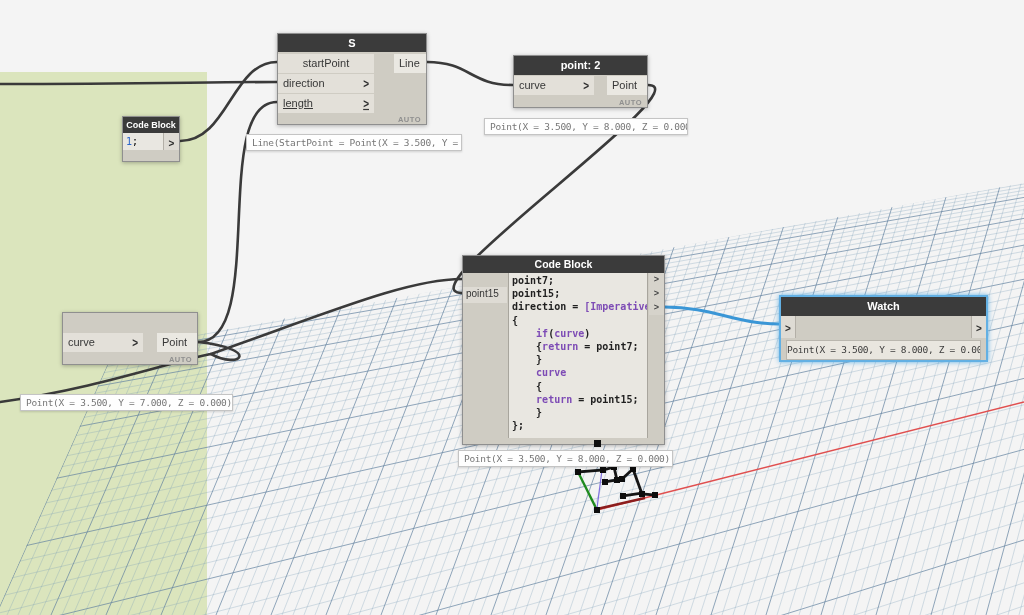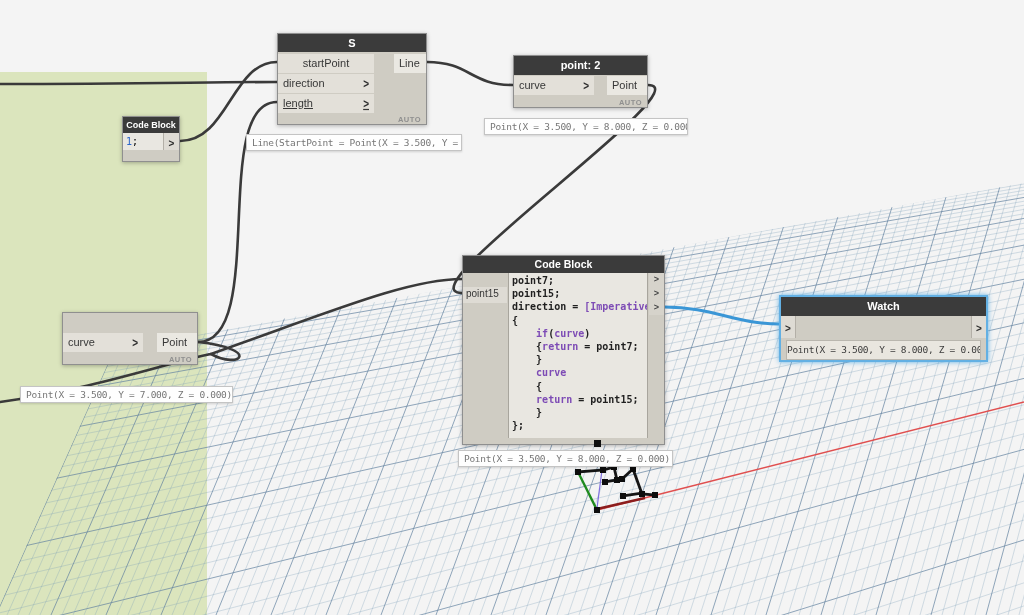--- a/index.html
+++ b/index.html
@@ -332,17 +332,17 @@
       <span class="arrow">&gt;</span>
     </div>
     <div class="watch-port" style="right:0;border-left:1px solid #b3afa7;">
       <span class="arrow">&gt;</span>
     </div>
     <div id="watch-value">Point(X = 3.500, Y = 8.000, Z = 0.000)</div>
   </div>
 
   <div class="tip" style="left:246px;top:134px;width:216px;">Line(StartPoint = Point(X = 3.500, Y = 7.000</div>
   <div class="tip" style="left:484px;top:118px;width:204px;">Point(X = 3.500, Y = 8.000, Z = 0.000)</div>
-  <div class="tip" style="left:20px;top:386px;width:213px;">Point(X = 3.500, Y = 7.000, Z = 0.000)</div>
+  <div class="tip" style="left:20px;top:394px;width:213px;">Point(X = 3.500, Y = 7.000, Z = 0.000)</div>
   <div class="tip" style="left:458px;top:450px;width:215px;">Point(X = 3.500, Y = 8.000, Z = 0.000)</div>
 
   <div id="geom-handle"></div>
 </div>
 
 </body></html>

